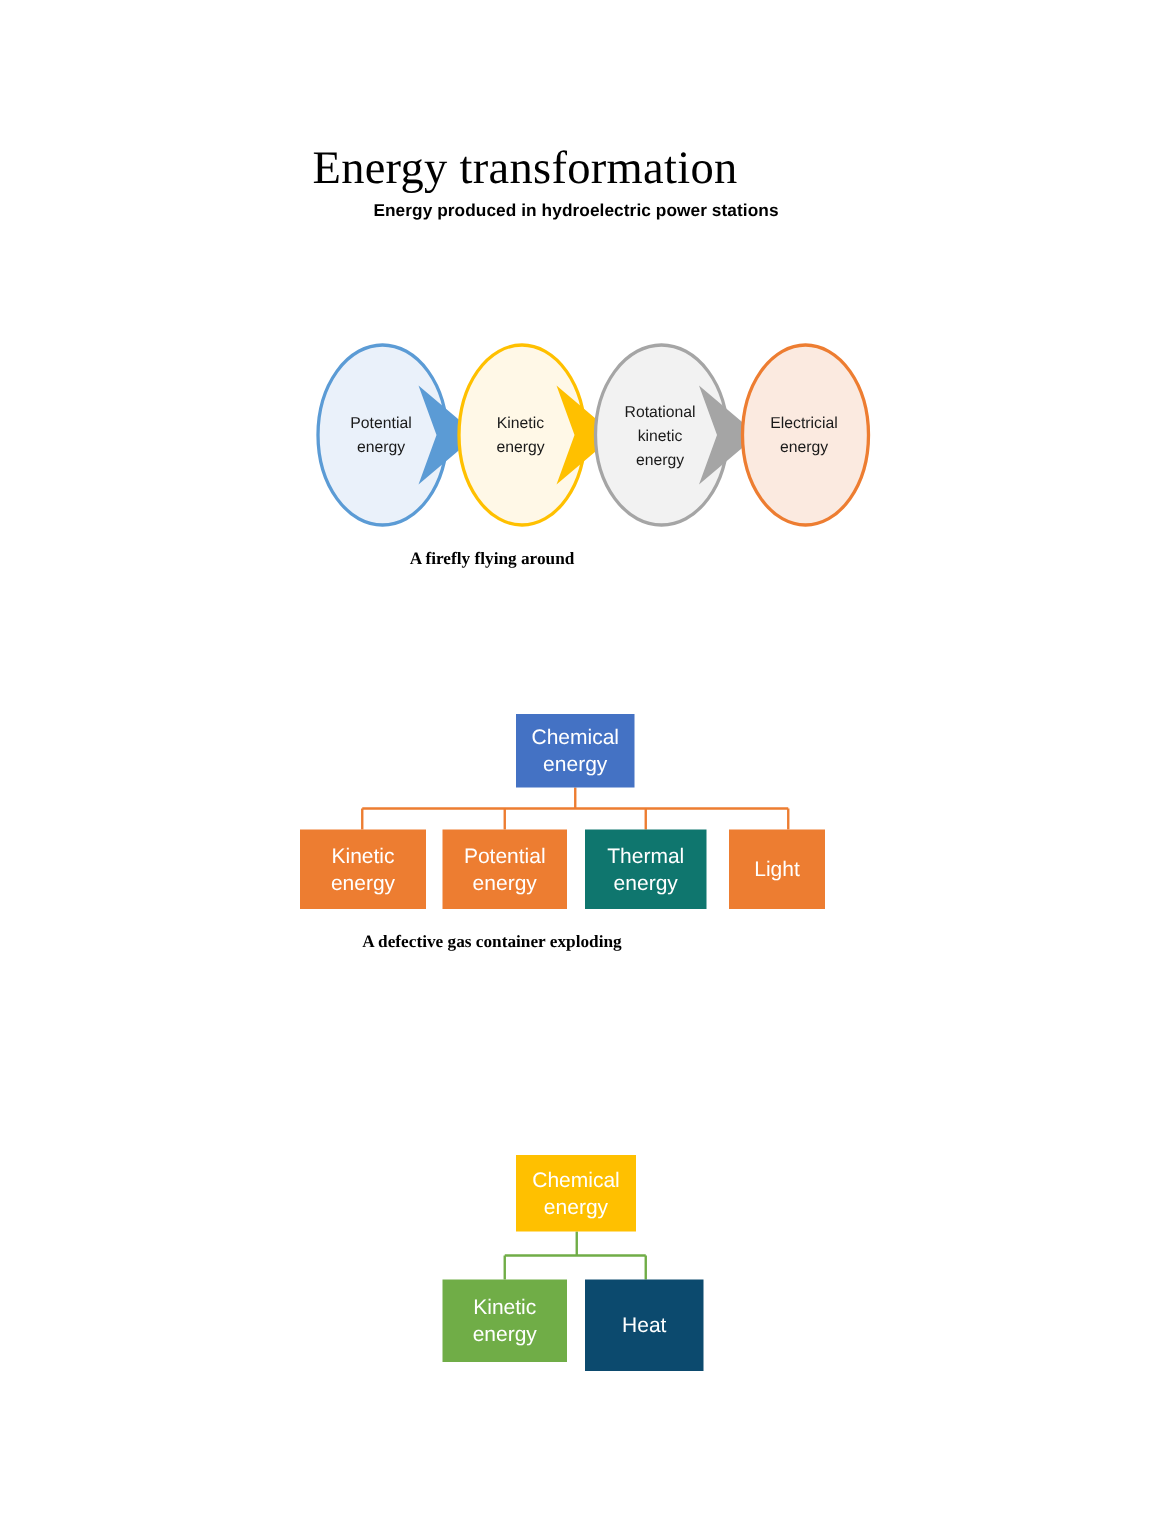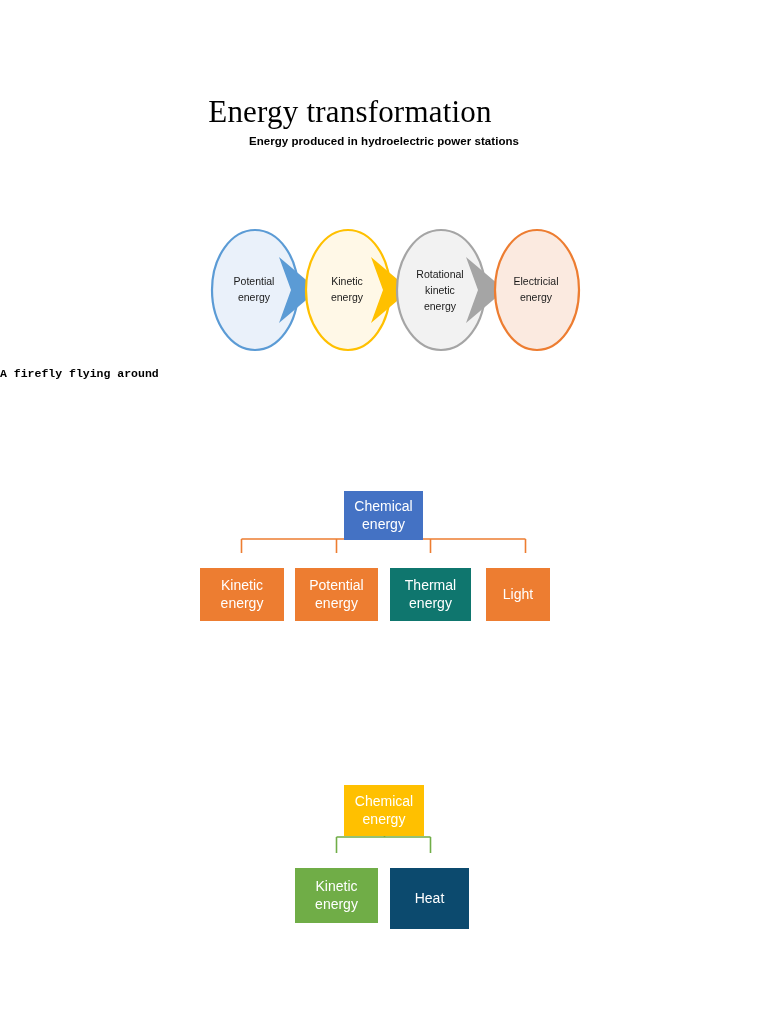--- a/index.html
+++ b/index.html
@@ -64,21 +64,22 @@
     font-family: "Liberation Sans", sans-serif;
     font-size: 10.5px;
     fill: #1a1a1a;
     text-anchor: middle;
   }
 
   .caption {
     position: absolute;
     width: 656px;
     left: 0;
-    font-family: Liberation Mono, monospace;
+    text-align: center;
+    font-family: Liberation Serif, serif;
     font-size: 11.5px;
     font-weight: bold;
     color: #000000;
   }
   #caption-firefly { top: 367px; }
   #caption-gas     { top: 622px; }
 
   
   .tree {
     position: absolute;
@@ -89,21 +90,20 @@
     display: flex;
     align-items: center;
     justify-content: center;
     text-align: center;
     color: #ffffff;
     font-family: "Liberation Sans", sans-serif;
     font-size: 14px;
     line-height: 1.25;
     padding: 2px 3px;
     white-space: pre-line;
-    margin-top: 15px;
   }
   .connector {
     position: absolute;
   }
 
   
   #diagram-explosion { left: 0; top: 0; width: 768px; height: 1024px; }
   #node-chem-blue {
     left: 344px; top: 476px; width: 79px; height: 49px;
     background: #4472C4;
@@ -170,20 +170,21 @@
 
     <div class="node" id="node-kinetic-o">Kinetic
 energy</div>
     <div class="node" id="node-potential-o">Potential
 energy</div>
     <div class="node" id="node-thermal-o">Thermal
 energy</div>
     <div class="node" id="node-light-o">Light</div>
   </div>
 
+  <div class="caption" id="caption-gas">A defective gas container exploding</div>
 
   <div class="tree" id="diagram-combustion">
 
     <svg class="connector" style="left:290px; top:816px;" width="200" height="42" xmlns="http://www.w3.org/2000/svg">
       <path d="M 94.5 5 L 94.5 21" stroke="#70AD47" stroke-width="1.6" fill="none"></path>
       <path d="M 46.5 21 L 140.5 21" stroke="#70AD47" stroke-width="1.6" fill="none"></path>
       <path d="M 46.5 21 L 46.5 37" stroke="#70AD47" stroke-width="1.6" fill="none"></path>
       <path d="M 140.5 21 L 140.5 37" stroke="#70AD47" stroke-width="1.6" fill="none"></path>
     </svg>
 

